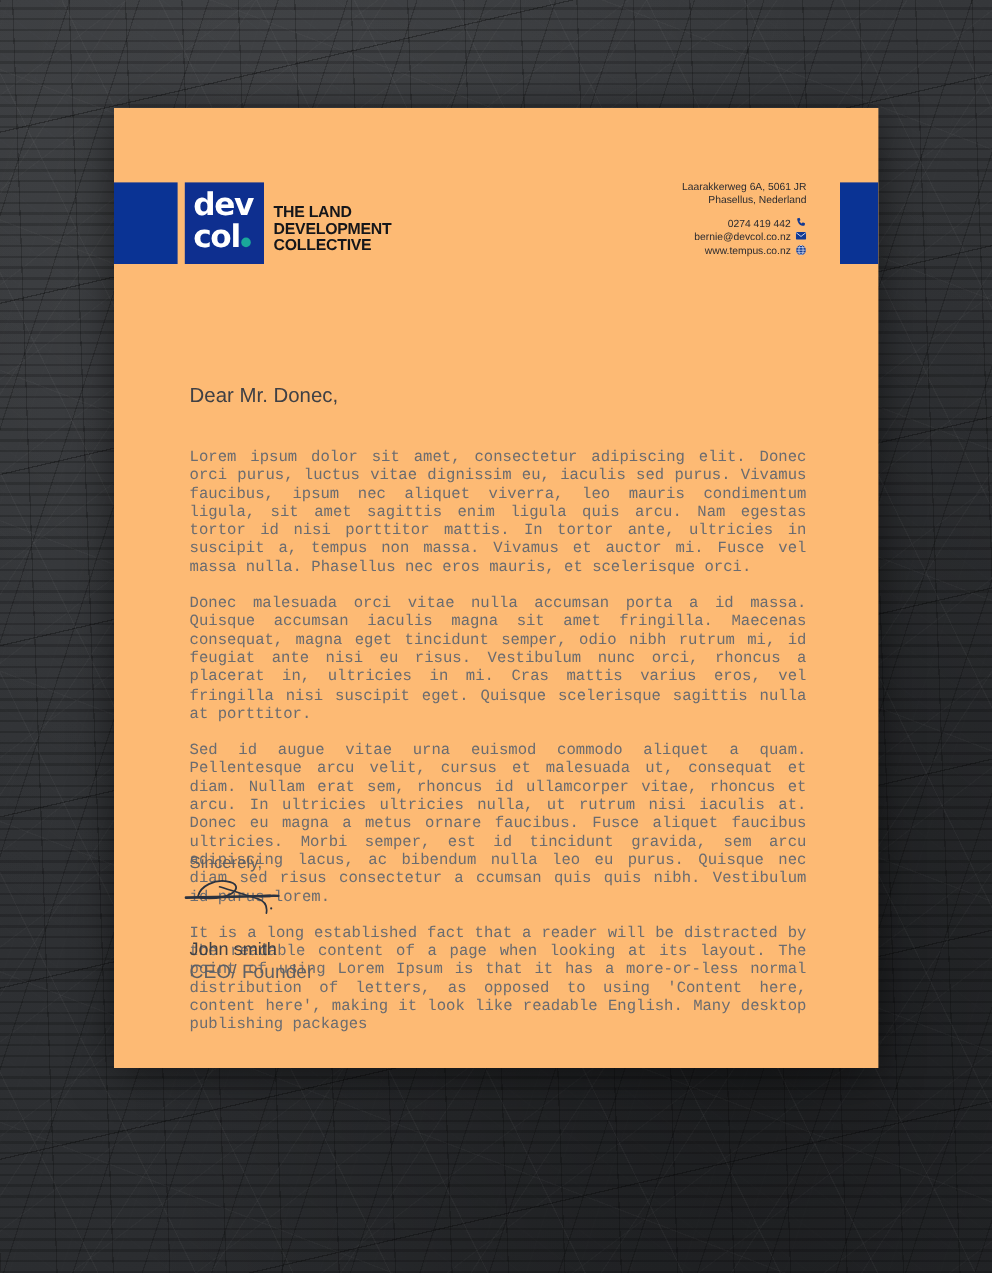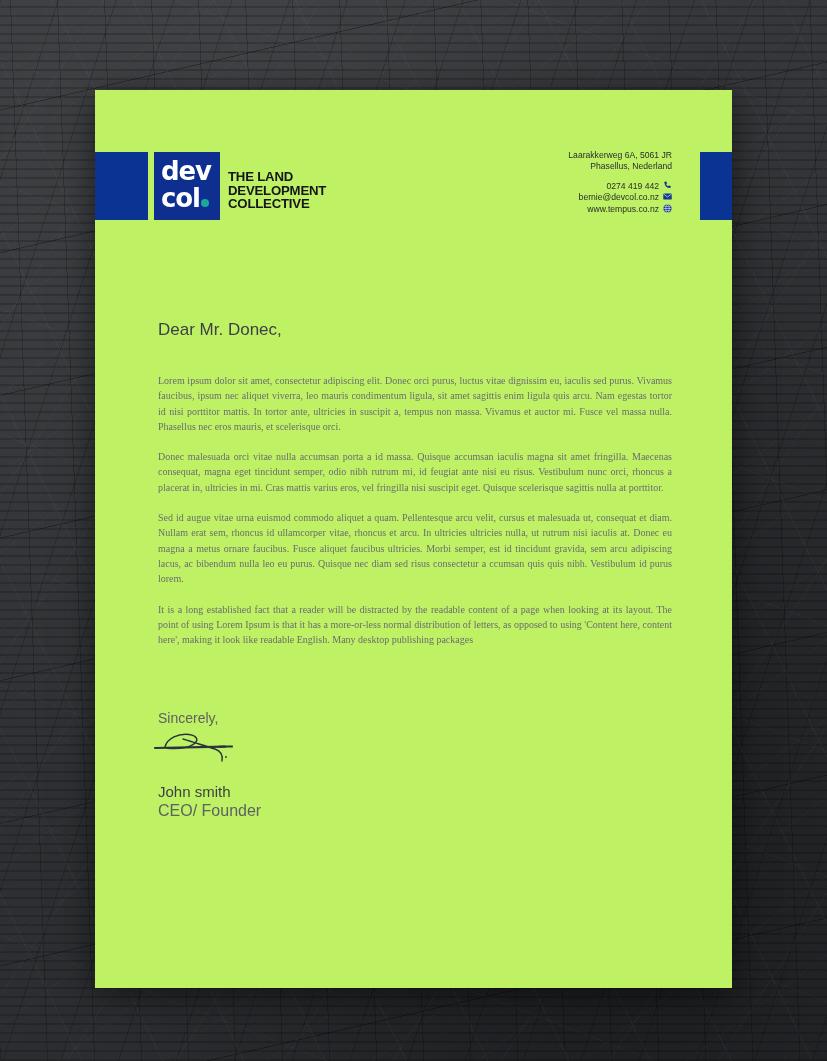--- a/index.html
+++ b/index.html
@@ -42,22 +42,22 @@
       repeating-linear-gradient(108deg, rgba(0,0,0,.20) 0 1px, rgba(0,0,0,0) 1px 55px);
     mix-blend-mode: overlay;
   }
 
   
   #page {
     position: absolute;
     left: 95px;
     top: 90px;
     width: 637px;
-    height: 898px;
-    background: #bef264;
+    height: 800px;
+    background: #fdba74;
     overflow: hidden;
     box-shadow: 0 6px 34px rgba(0,0,0,.55);
   }
 
   
   .header {
     position: absolute;
     left: 0;
     top: 62px;
     width: 637px;
@@ -153,25 +153,25 @@
     top: 230px;
     font-size: 17px;
     color: #3f4045;
     font-family: "Liberation Sans", sans-serif;
   }
   .body-text {
     position: absolute;
     left: 63px;
     top: 283px;
     width: 514px;
-    font-size: 10px;
+    font-size: 13px;
     line-height: 15.3px;
     color: #6b6c70;
     text-align: justify;
-    font-family: Liberation Serif, serif;
+    font-family: Liberation Mono, monospace;
   }
   .body-text p { margin: 0 0 15px 0; }
   .body-text p:last-child { margin-bottom: 0; }
 
   
   .sign-off {
     position: absolute;
     left: 63px;
     top: 620px;
     font-size: 14px;

